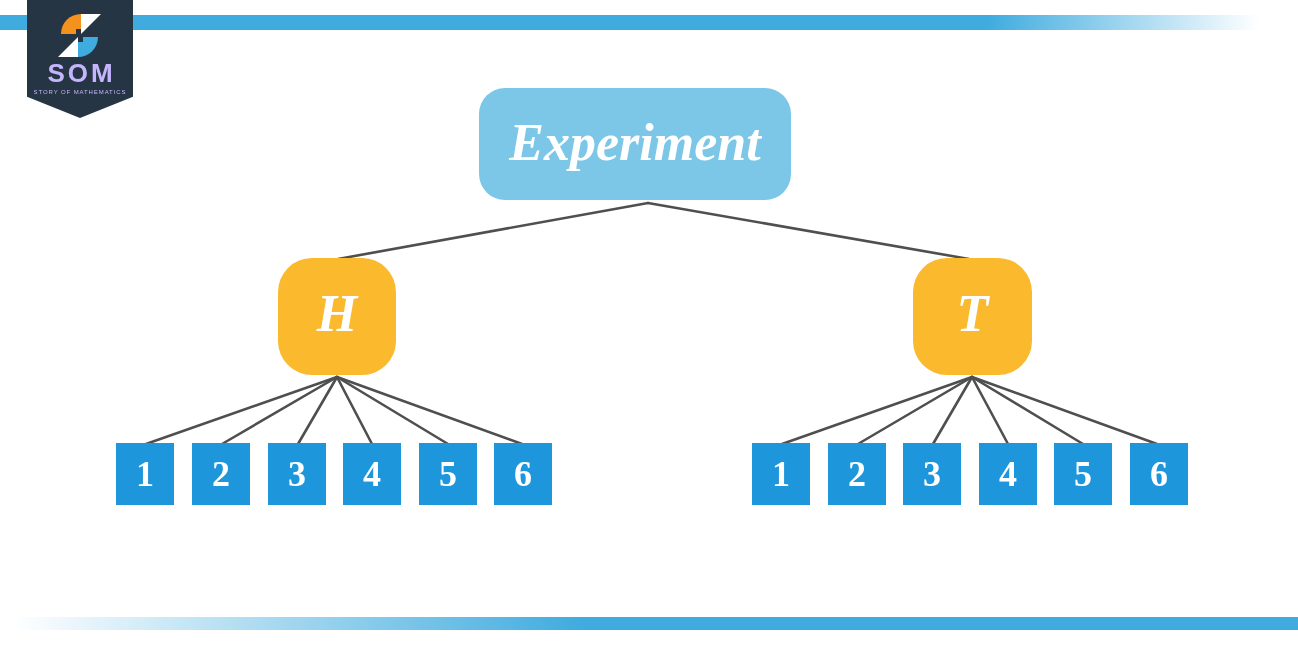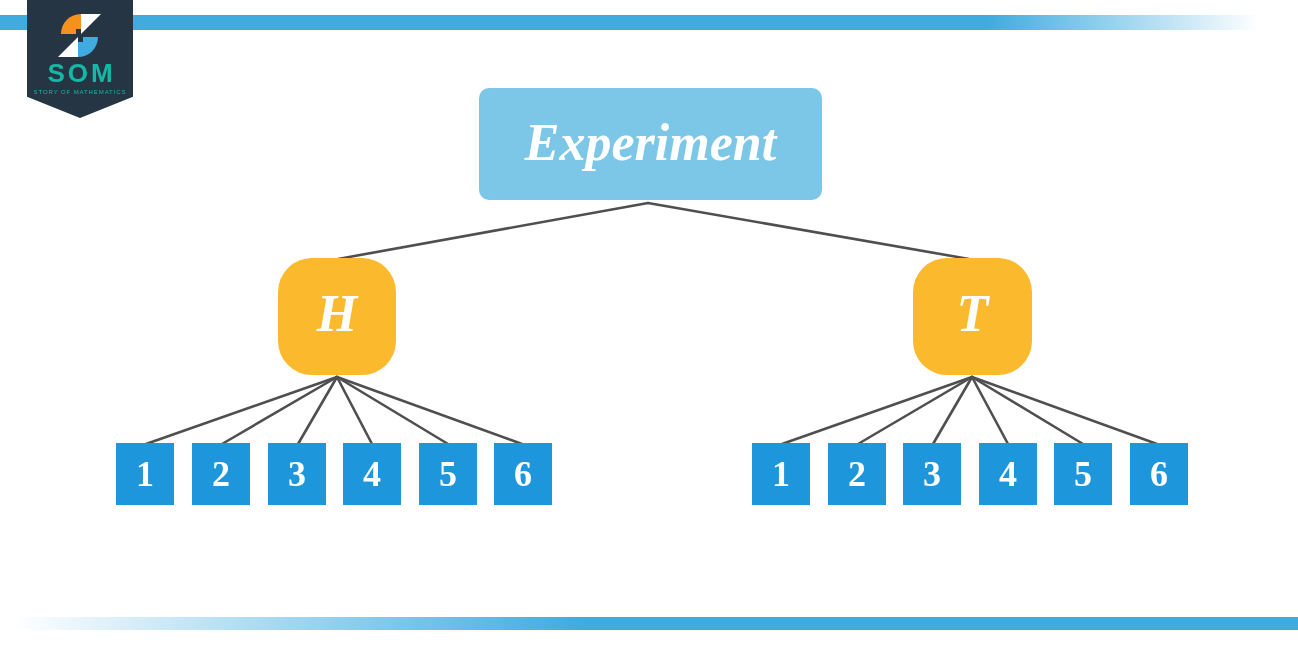--- a/index.html
+++ b/index.html
@@ -21,21 +21,21 @@
     background:linear-gradient(90deg,rgba(255,255,255,0) 1%,#3FABDF 45%,#3FABDF 100%);
     z-index:0;
   }
   
   .banner{
     position:absolute;left:27px;top:0;width:106px;height:118px;
     background:#263544;
     clip-path:polygon(0 0,100% 0,100% 82%,50% 100%,0 82%);
     z-index:3;
     display:flex;flex-direction:column;align-items:center;
-    color:#14b8a6;text-align:left;
+    color:#c4b5fd;text-align:left;
   }
   .banner .pinwheel{margin-top:13px;width:44px;height:46px;}
   .banner .brand{
     font-family:"Liberation Sans","DejaVu Sans",sans-serif;
     font-weight:bold;font-size:26px;line-height:26px;letter-spacing:3px;
     margin-top:1px;margin-left:3px;
   }
   .banner .tagline{
     font-family:"Liberation Sans","DejaVu Sans",sans-serif;
     font-size:6px;letter-spacing:0.9px;margin-top:3px;white-space:nowrap;
@@ -43,22 +43,22 @@
   
   svg.edges{position:absolute;left:0;top:0;z-index:1;}
   svg.edges line{stroke:#4F4F4F;stroke-width:2.6;stroke-linecap:round;}
   
   .node{
     position:absolute;z-index:2;
     display:flex;align-items:center;justify-content:center;
     color:#ffffff;font-weight:bold;font-style:italic;
   }
   .node.root{
-    left:479px;top:88px;width:343px;height:112px;
-    background:#7CC7E8;border-radius:10px;font-size:52px;
+    left:479px;top:88px;width:312px;height:112px;
+    background:#7CC7E8;border-radius:26px;font-size:52px;
     padding-bottom:4px;box-sizing:border-box;
   }
   .node.branch{
     width:118px;height:117px;top:258px;
     background:#FBB92D;border-radius:34px;font-size:52px;
     padding-bottom:6px;box-sizing:border-box;
   }
   .node.branch.h{left:278px;}
   .node.branch.t{left:913px;width:119px;}
   .leaf{

